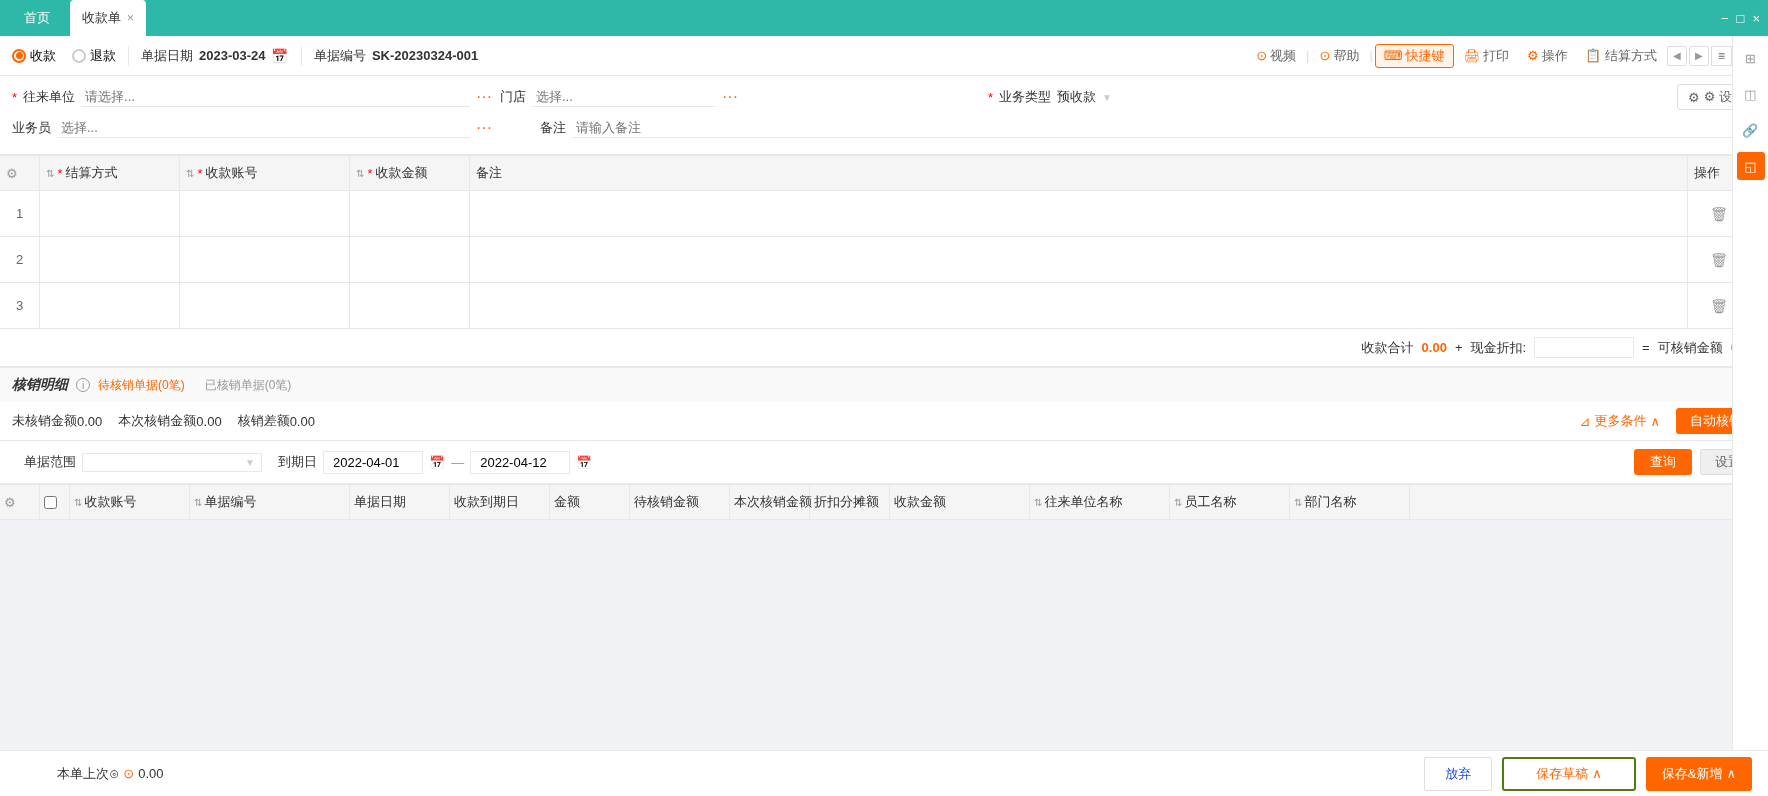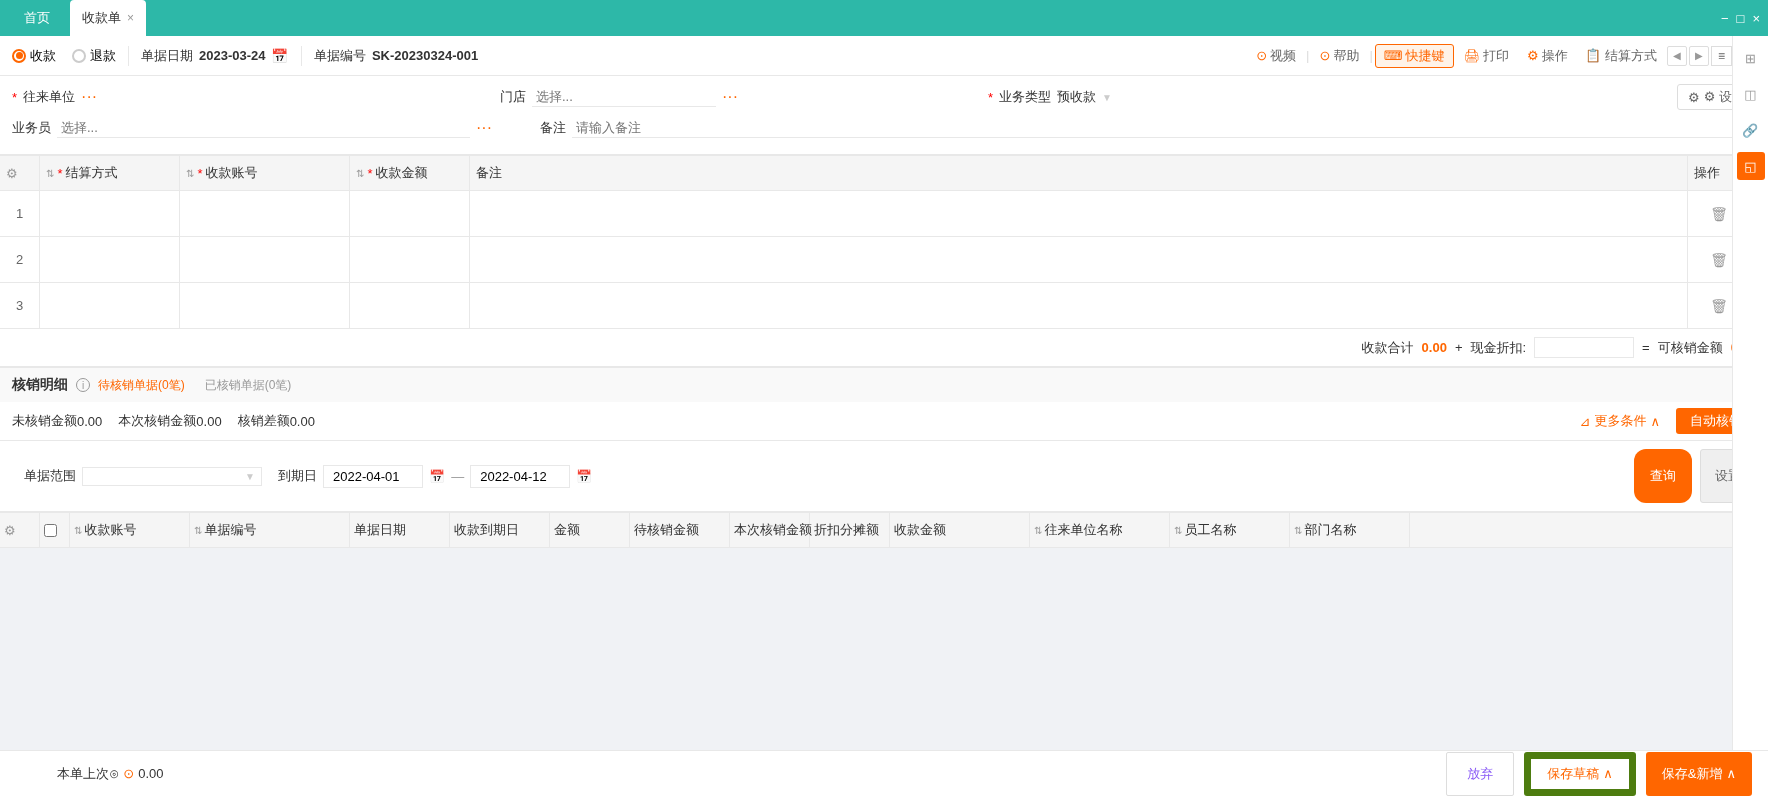--- a/index.html
+++ b/index.html
@@ -160,21 +160,21 @@
     .summary-val { color: #f60; font-weight: bold; }
     .summary-label { color: #333; }
 
     
     .section-title {
       background: #f9f9f9;
       padding: 8px 12px;
       border-top: 1px solid #e8e8e8;
       display: flex; align-items: center; gap: 8px;
     }
-    .section-title-text { font-weight: bold; color: #333; font-size: 14px; }
+    .section-title-text { font-weight: bold; color: #333; font-size: 14px; font-style: italic; }
     .pending-tab { color: #f60; cursor: pointer; font-size: 12px; }
     .done-tab { color: #999; cursor: pointer; font-size: 12px; margin-left: 12px; }
 
     
     .stats-row {
       background: #fff;
       display: flex; align-items: center; gap: 16px;
       padding: 6px 12px;
       border-bottom: 1px solid #e8e8e8;
     }
@@ -200,22 +200,22 @@
       display: flex; align-items: center; justify-content: space-between;
       cursor: pointer;
     }
     .date-field { display: flex; align-items: center; gap: 6px; }
     .date-input {
       border: 1px solid #e8e8e8; padding: 3px 9px; width: 100px; outline: none;
     }
     .date-icon { color: #ccc; cursor: pointer; }
     .date-dash { color: #999; }
     .query-btn {
-      background: #f60; color: #fff; border: none; padding: 18px 16px;
-      border-radius: 12px; cursor: pointer; text-align: center;
+      background: #f60; color: #fff; border: none; padding: 4px 16px;
+      border-radius: 3px; cursor: pointer; text-align: center;
     }
     .settings-btn2 {
       border: 1px solid #ddd; padding: 3px 14px; border-radius: 3px;
       cursor: pointer; color: #666;
     }
     .search-right { margin-left: auto; display: flex; gap: 8px; }
 
     
     .detail-table-header {
       display: grid;
@@ -240,26 +240,26 @@
       border-top: 1px solid #e8e8e8;
       display: flex; align-items: center;
       padding: 8px 16px; gap: 12px;
       height: 46px;
       z-index: 100;
     }
     .bottom-stat { display: flex; align-items: center; gap: 4px; color: #333; margin-left: 41px; }
     .bottom-stat-icon { color: #f60; cursor: pointer; }
     .bottom-right { margin-left: auto; display: flex; gap: 10px; }
     .btn-discard {
-      border: 1px solid #ddd; background: #fff; color: #8b5cf6;
+      border: 1px solid #ddd; background: #fff; color: #1d4ed8;
       padding: 6px 20px; border-radius: 2px; cursor: pointer; margin-left: 38px;
     }
     .btn-draft {
-      border: 7px solid #4d7c0f; background: #fff; color: #f60;
-      padding: 6px 16px; border-radius: 3px; cursor: pointer;
+      border: 2px solid #4d7c0f; background: #fff; color: #f60;
+      padding: 6px 32px; border-radius: 3px; cursor: pointer;
       display: flex; align-items: center; gap: 4px;
     }
     .btn-save {
       background: #f60; color: #fff;
       padding: 6px 16px; border-radius: 3px; cursor: pointer; border: none;
       display: flex; align-items: center; gap: 4px;
     }
 
     
     .right-sidebar {
@@ -363,20 +363,21 @@
     </div>
   </div>
 </div>
 
 <div class="form-area">
 
   <div class="form-row">
     <div class="form-section" style="max-width: 480px;">
       <span style="color:#f00;">*</span>
       <span class="form-label-plain">往来单位</span>
+      <input class="form-input" type="text" placeholder="请选择..." style="">
       <span class="form-more">···</span>
     </div>
     <div class="form-section" style="max-width: 480px;">
       <span class="form-label-plain">门店</span>
       <input class="select-input" type="text" placeholder="选择..." style="">
       <span class="form-more">···</span>
     </div>
     <div class="form-section" style="margin-left: auto;">
       <span style="color:#f00;">*</span>
       <span class="form-label-plain">业务类型</span>

